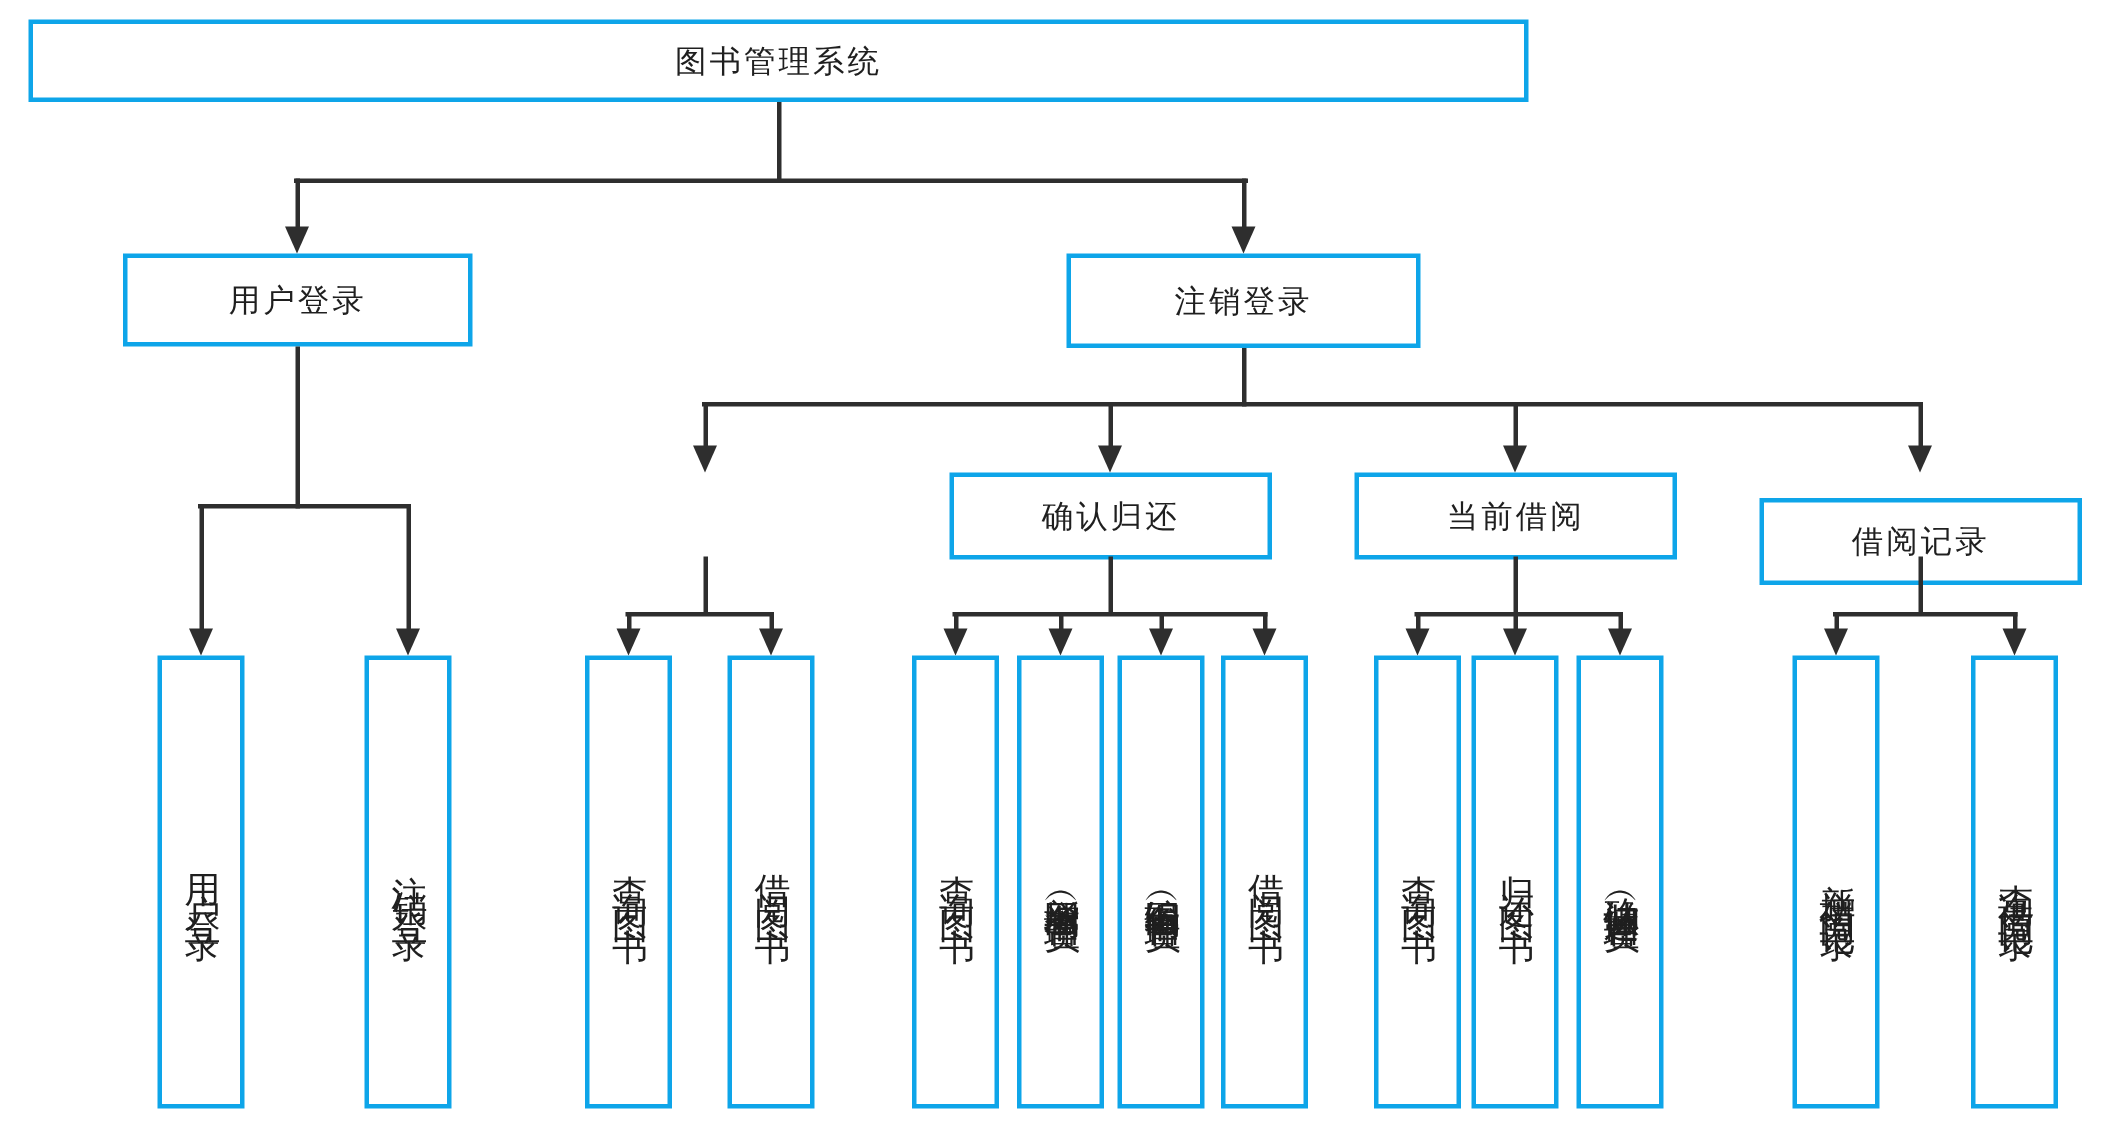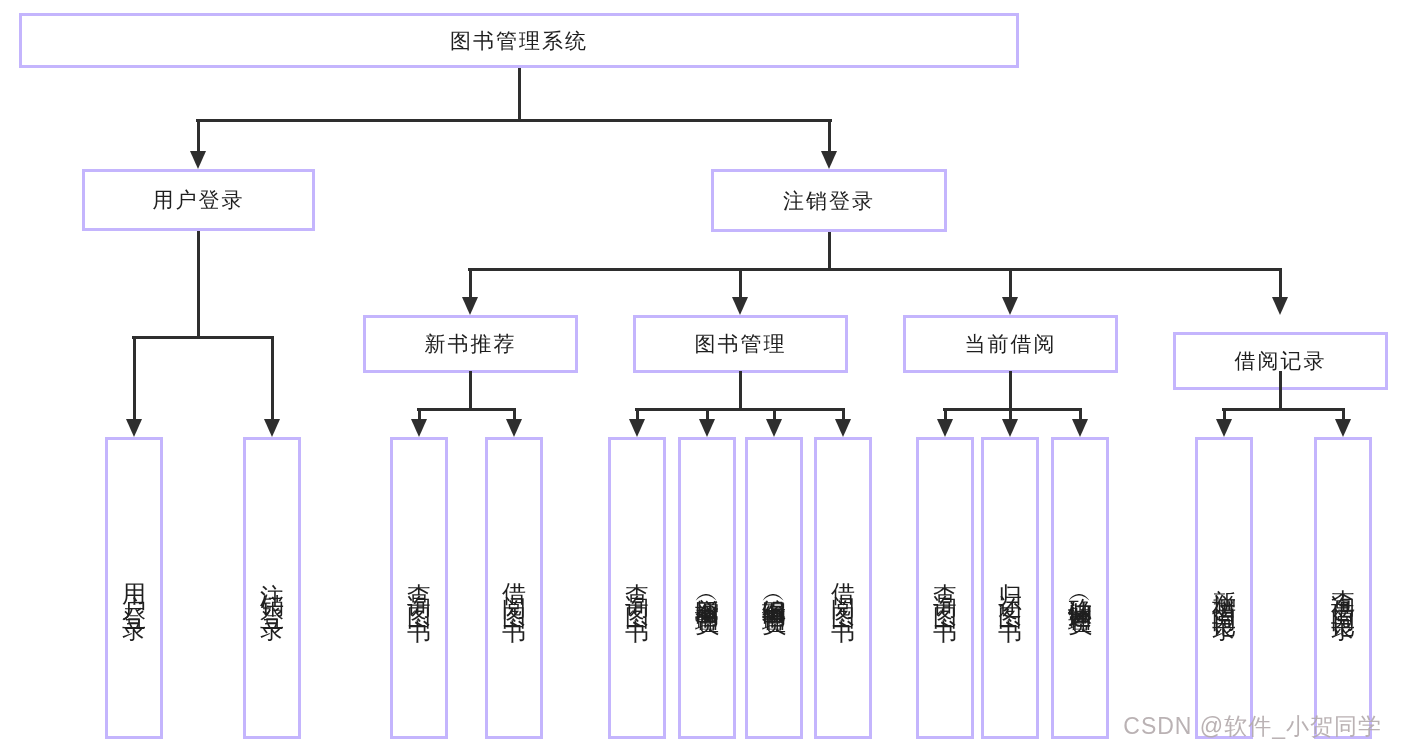--- a/index.html
+++ b/index.html
@@ -2,21 +2,21 @@
 <html><head>
 <meta charset="utf-8">
 <style>
   html,body{margin:0;padding:0;background:#ffffff;}
   #stage{
     position:relative;width:1405px;height:747px;background:#ffffff;overflow:hidden;
     font-family:"Liberation Sans","DejaVu Sans",sans-serif;color:#1f1f1f;
   }
   .node{
     position:absolute;box-sizing:border-box;background:#ffffff;
-    border:3px solid #c4b5fd;display:flex;align-items:center;justify-content:center;
+    border:3px solid #0ea5e9;display:flex;align-items:center;justify-content:center;
   }
   .hlabel{
     font-size:21px;letter-spacing:2px;color:#1f1f1f;white-space:nowrap;
   }
   .leaf{top:437px;width:58px;height:302px;}
   .vlabel{
     writing-mode:vertical-rl;text-orientation:mixed;
     font-size:24px;letter-spacing:12px;color:#1f1f1f;line-height:1;white-space:nowrap;
   }
   .vlabel.med{letter-spacing:6px;}
@@ -41,25 +41,22 @@
     <span class="hlabel">图书管理系统</span>
   </div>
 
   <div class="node" style="left:82px;top:169px;width:233px;height:62px">
     <span class="hlabel">用户登录</span>
   </div>
   <div class="node" style="left:711px;top:169px;width:236px;height:63px">
     <span class="hlabel">注销登录</span>
   </div>
 
-  <div class="node" style="left:363px;top:315px;width:215px;height:58px">
-    <span class="hlabel">新书推荐</span>
-  </div>
   <div class="node" style="left:633px;top:315px;width:215px;height:58px">
-    <span class="hlabel">图书管理</span>
+    <span class="hlabel">确认归还</span>
   </div>
   <div class="node" style="left:903px;top:315px;width:215px;height:58px">
     <span class="hlabel">当前借阅</span>
   </div>
   <div class="node" style="left:1173px;top:332px;width:215px;height:58px">
     <span class="hlabel">借阅记录</span>
   </div>
 
   <div class="node leaf" style="left:105px">
     <span class="vlabel">用户登录</span>
@@ -153,15 +150,14 @@
   <div class="arrow" style="left:1002px;top:419px"></div>
   <div class="arrow" style="left:1072px;top:419px"></div>
 
   <div class="line" style="left:1279px;top:371px;width:3px;height:39px"></div>
   <div class="line" style="left:1222px;top:408px;width:123px;height:3px"></div>
   <div class="line" style="left:1223px;top:408px;width:3px;height:15px"></div>
   <div class="line" style="left:1342px;top:408px;width:3px;height:15px"></div>
   <div class="arrow" style="left:1216px;top:419px"></div>
   <div class="arrow" style="left:1335px;top:419px"></div>
 
-  <div class="watermark">CSDN @软件_小贺同学</div>
 
 </div>
 
 </body></html>

